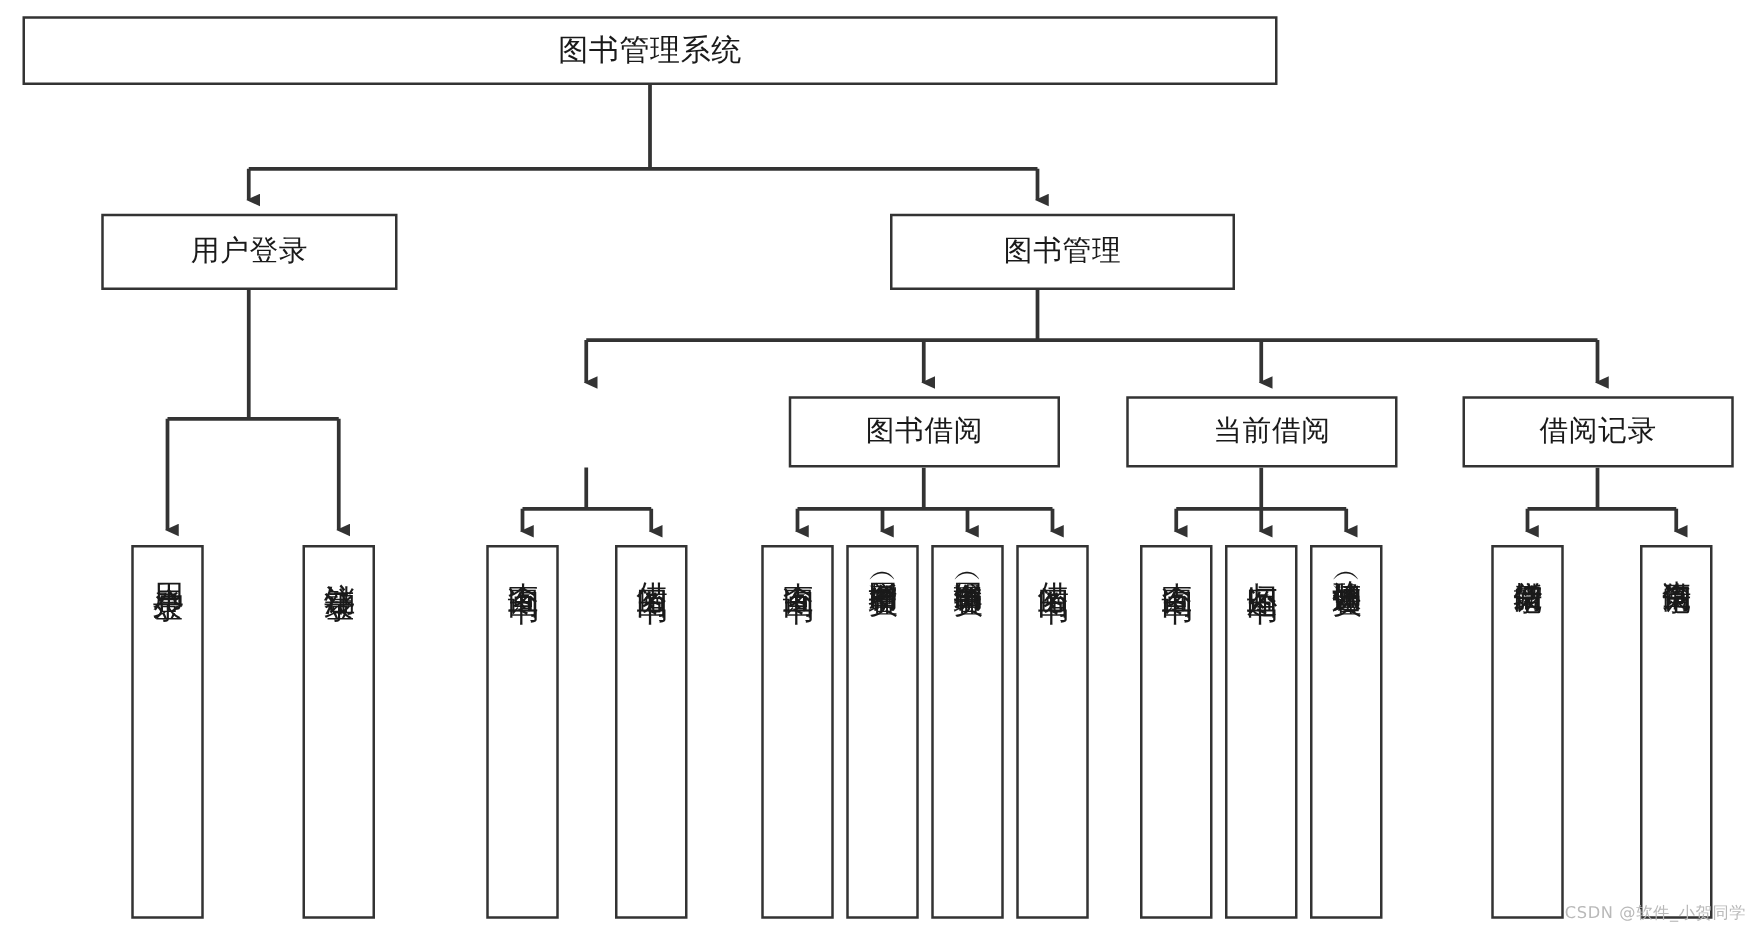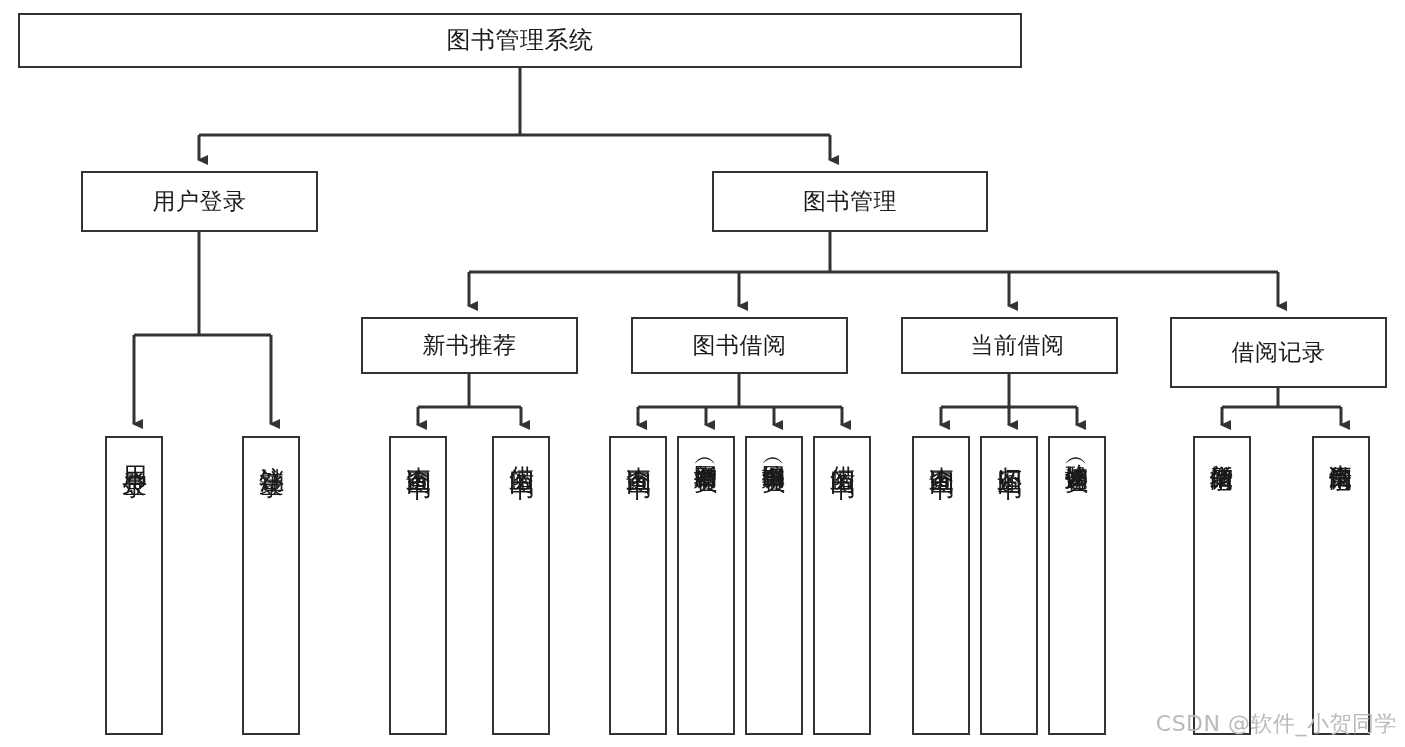--- a/index.html
+++ b/index.html
@@ -66,21 +66,21 @@
     white-space: nowrap;
   }
   .node.leaf.leaf-tight .node-label {
     font-size: 23px;
     letter-spacing: 1px;
   }
   #watermark {
     position: absolute;
     right: 8px;
     bottom: 8px;
-    font-size: 22px;
+    font-size: 13px;
     color: #b9b9b9;
     letter-spacing: 0.5px;
     white-space: nowrap;
     user-select: none;
   }
 </style>
 </head>
 <body>
 
 <div id="diagram-root">
@@ -141,33 +141,30 @@
   </div>
 
   <div class="node horiz" style="left:81px; top:171px; width:237px; height:61px;">
     <span class="node-label">用户登录</span>
   </div>
 
   <div class="node horiz" style="left:712px; top:171px; width:276px; height:61px;">
     <span class="node-label">图书管理</span>
   </div>
 
-  <div class="node horiz" style="left:361px; top:317px; width:217px; height:57px;">
-    <span class="node-label">新书推荐</span>
-  </div>
 
   <div class="node horiz" style="left:631px; top:317px; width:217px; height:57px;">
     <span class="node-label">图书借阅</span>
   </div>
 
   <div class="node horiz" style="left:901px; top:317px; width:217px; height:57px;padding-left:16px;">
     <span class="node-label">当前借阅</span>
   </div>
 
-  <div class="node horiz" style="left:1170px; top:317px; width:217px; height:71px;">
+  <div class="node horiz" style="left:1170px; top:317px; width:217px; height:57px;">
     <span class="node-label">借阅记录</span>
   </div>
 
   <div class="node leaf" style="left:105px; top:436px; width:58px; height:299px;">
     <span class="node-label">用户登录</span>
   </div>
 
   <div class="node leaf" style="left:242px; top:436px; width:58px; height:299px;">
     <span class="node-label">注销登录</span>
   </div>

